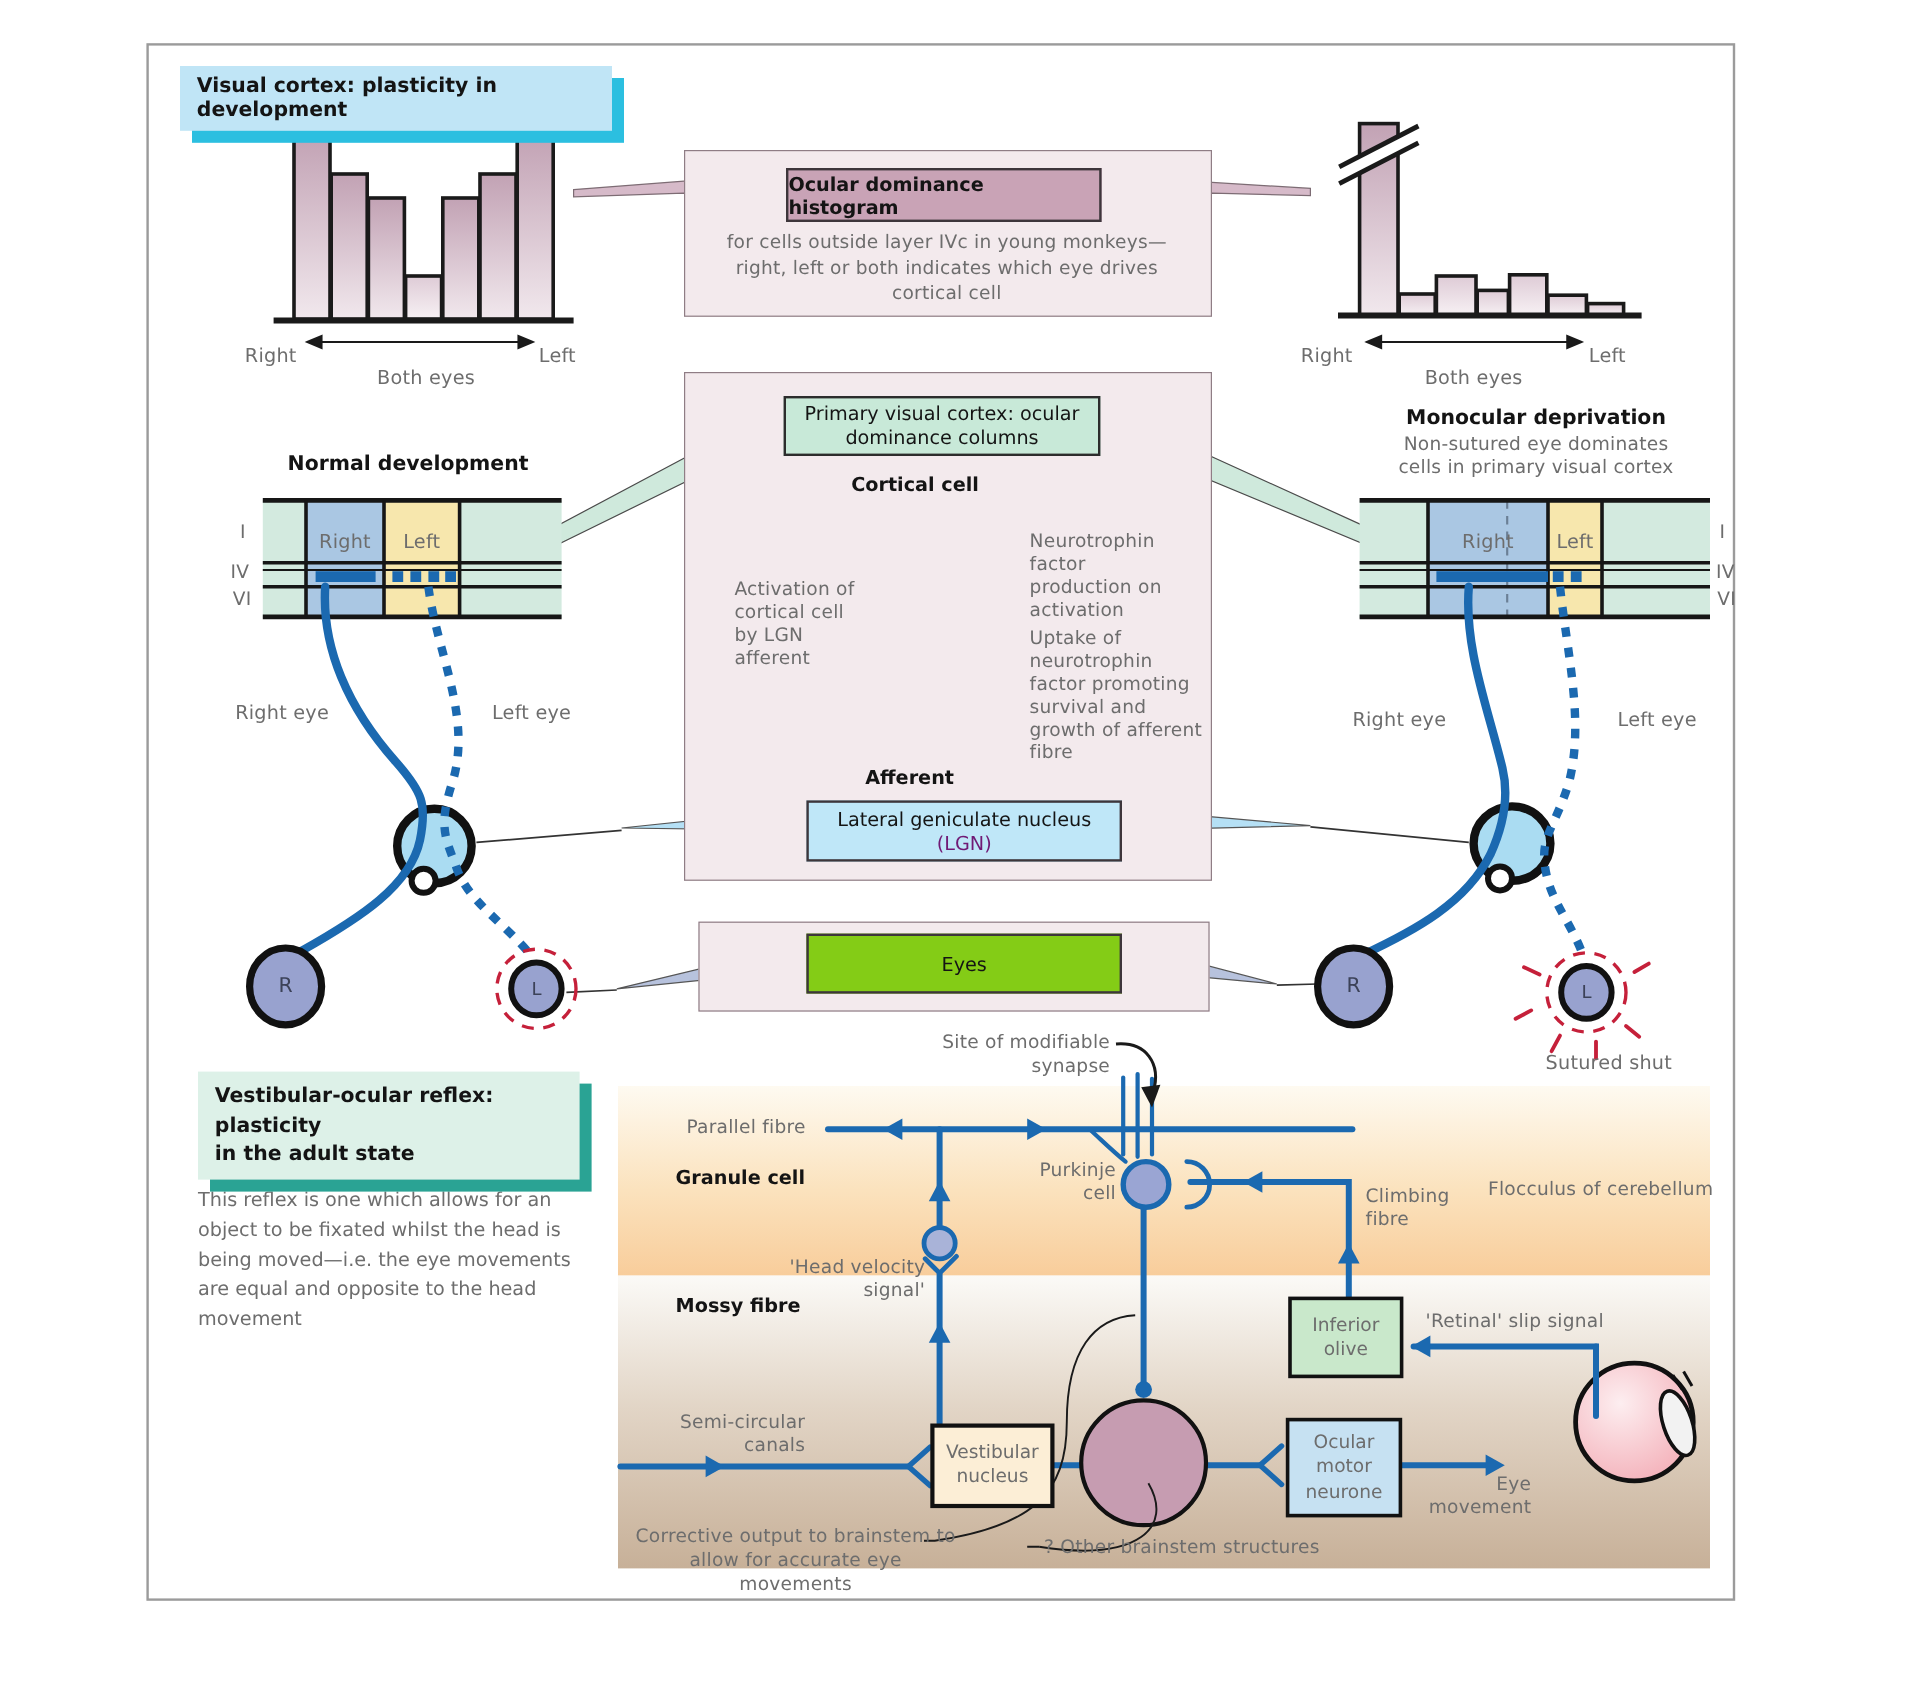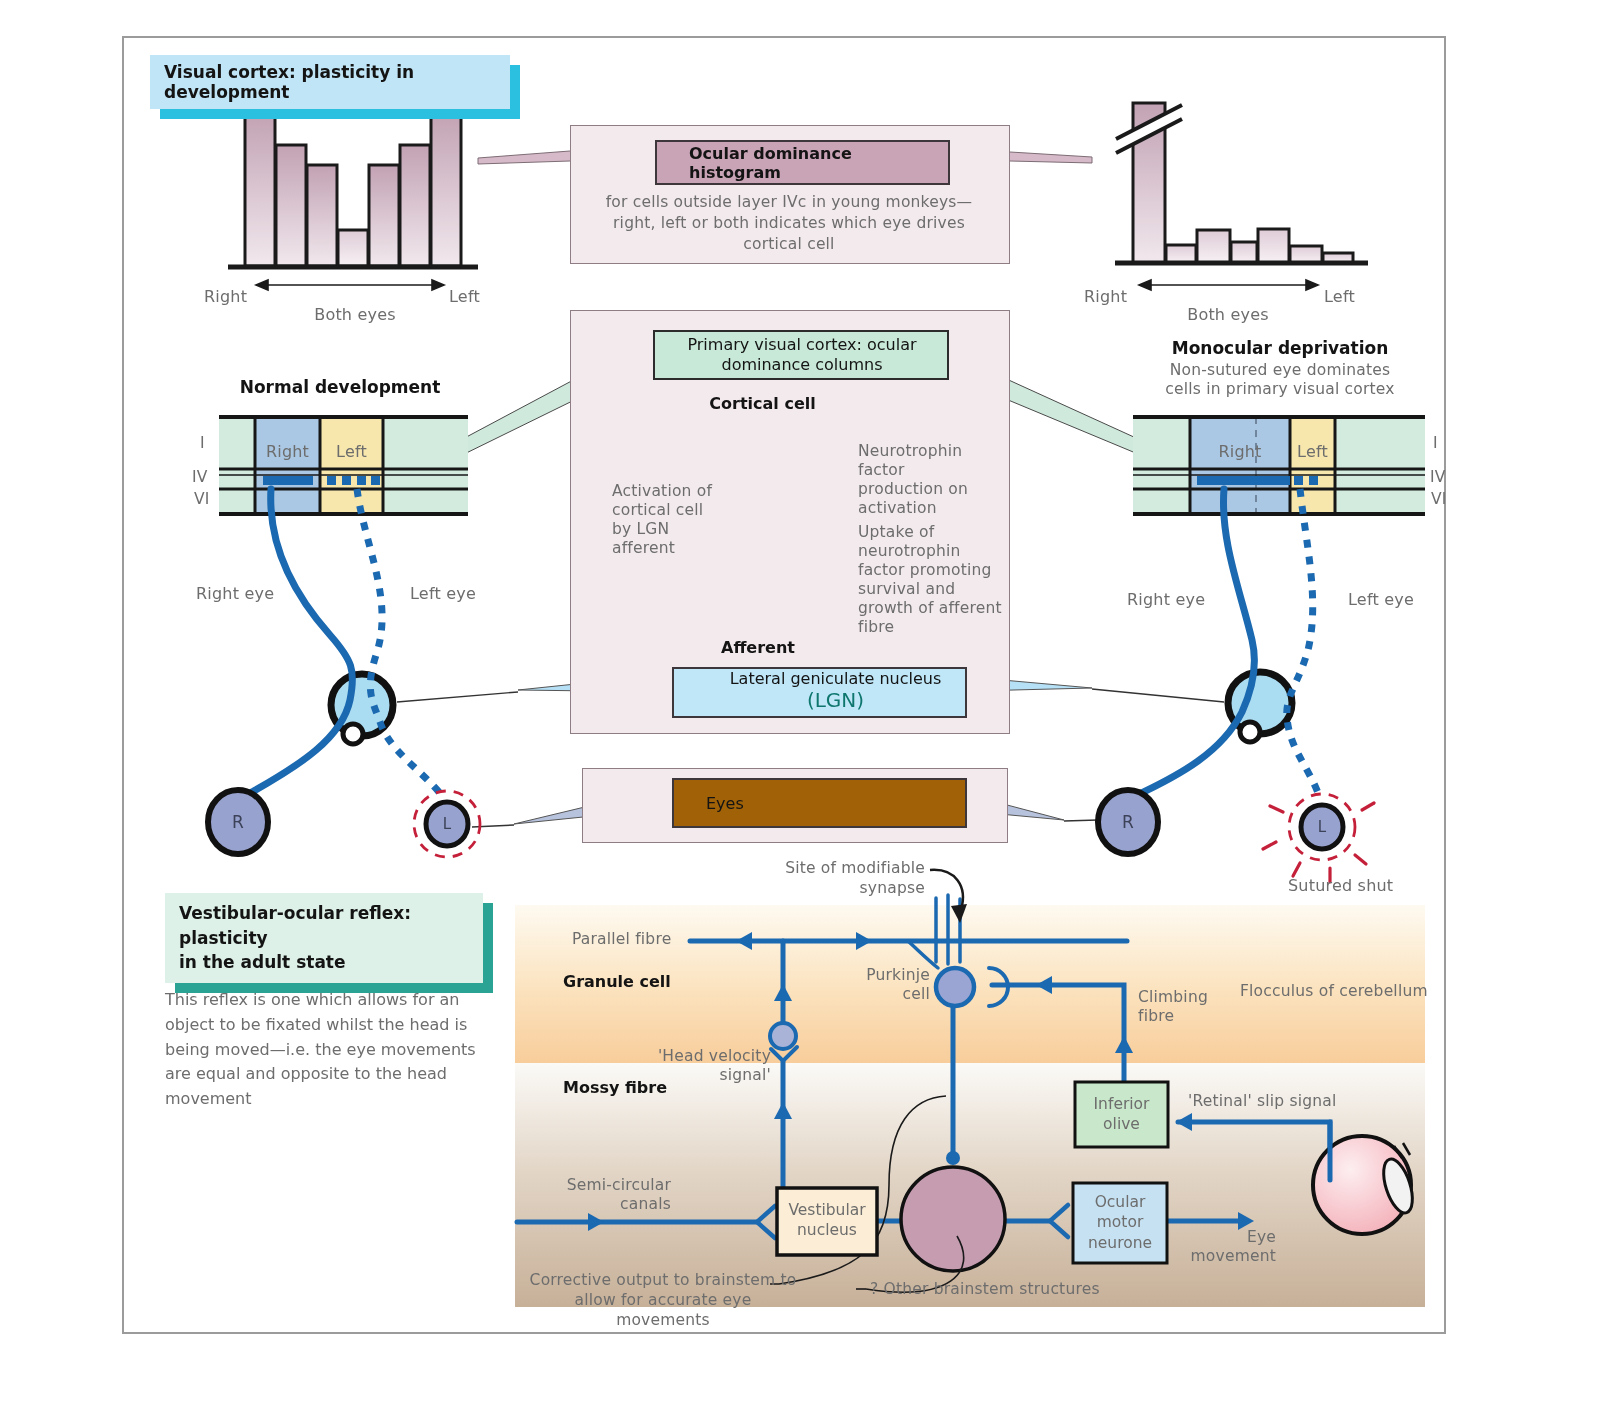--- a/index.html
+++ b/index.html
@@ -9,21 +9,21 @@
   .gray{color:#6d6d6d;}
   .h{font-weight:bold;color:#141414;}
   .c{text-align:center;}
   .r{text-align:right;}
   .lbl{font-size:15.5px;line-height:1.22;letter-spacing:.2px;}
   .lbl2{font-size:16px;line-height:1.25;letter-spacing:.2px;margin-top:12px;}
   .frame{border:2px solid #9b9b9b;}
   .titlebox{background:#c0e5f6;box-shadow:10px 10px 0 0 #2bbfe0;padding:7px 14px;font-size:17px;}
   .titlebox2{background:#ddf1e8;box-shadow:10px 10px 0 0 #2aa394;padding:8px 14px;font-size:17px;line-height:1.45;}
   .panel{background:#f3eaed;border:1.5px solid #8f7d85;}
-  .hdrbox{border:2px solid #3d363b;display:flex;align-items:center;justify-content:flex-start;padding-left:32px;}
+  .hdrbox{border:2px solid #3d363b;display:flex;align-items:center;justify-content:center;}
   svg{position:absolute;left:0;top:0;}
 </style>
 </head>
 <body>
 
 <div id="page">
 
   <div class="abs frame" style="left:122px;top:36px;width:1320px;height:1294px;"></div>
 
   <svg width="1600" height="1419" viewBox="0 0 1600 1419">
@@ -305,25 +305,25 @@
   </div>
 
   <div class="abs h c" style="left:705px;top:394px;width:115px;font-size:16px;">Cortical cell</div>
   <div class="abs gray lbl" style="left:612px;top:482px;width:112px;">Activation of cortical cell by LGN afferent</div>
   <div class="abs gray lbl" style="left:858px;top:523px;width:152px;">Uptake of neurotrophin factor promoting survival and growth of afferent fibre</div>
   <div class="abs gray lbl" style="left:858px;top:442px;width:132px;">Neurotrophin factor production on activation</div>
   <div class="abs h c" style="left:718px;top:638px;width:80px;font-size:16px;">Afferent</div>
 
   <div class="abs hdrbox" style="left:672px;top:667px;width:259px;height:47px;background:#bfe7f8;flex-direction:column;line-height:1.2;">
     <span style="font-size:16px;color:#141414;">Lateral geniculate nucleus</span>
-    <span style="font-size:20px;color:#0f766e;">(LGN)</span>
+    <span style="font-size:16px;color:#701a75;">(LGN)</span>
   </div>
 
   <div class="abs panel" style="left:582px;top:768px;width:424px;height:73px;"></div>
-  <div class="abs hdrbox" style="left:672px;top:778px;width:259px;height:46px;background:#a16207;">
+  <div class="abs hdrbox" style="left:672px;top:778px;width:259px;height:46px;background:#84cc16;">
     <span style="font-size:16px;color:#141414;">Eyes</span>
   </div>
 
   <div class="abs h c" style="left:220px;top:377px;width:240px;font-size:17px;">Normal development</div>
   <div class="abs gray lbl2 c" style="left:255px;top:430px;width:65px;">Right</div>
   <div class="abs gray lbl2 c" style="left:320px;top:430px;width:63px;">Left</div>
   <div class="abs gray lbl" style="left:200px;top:434px;">I</div>
   <div class="abs gray lbl" style="left:192px;top:468px;">IV</div>
   <div class="abs gray lbl" style="left:194px;top:490px;">VI</div>
   <div class="abs gray lbl2" style="left:196px;top:572px;">Right eye</div>

